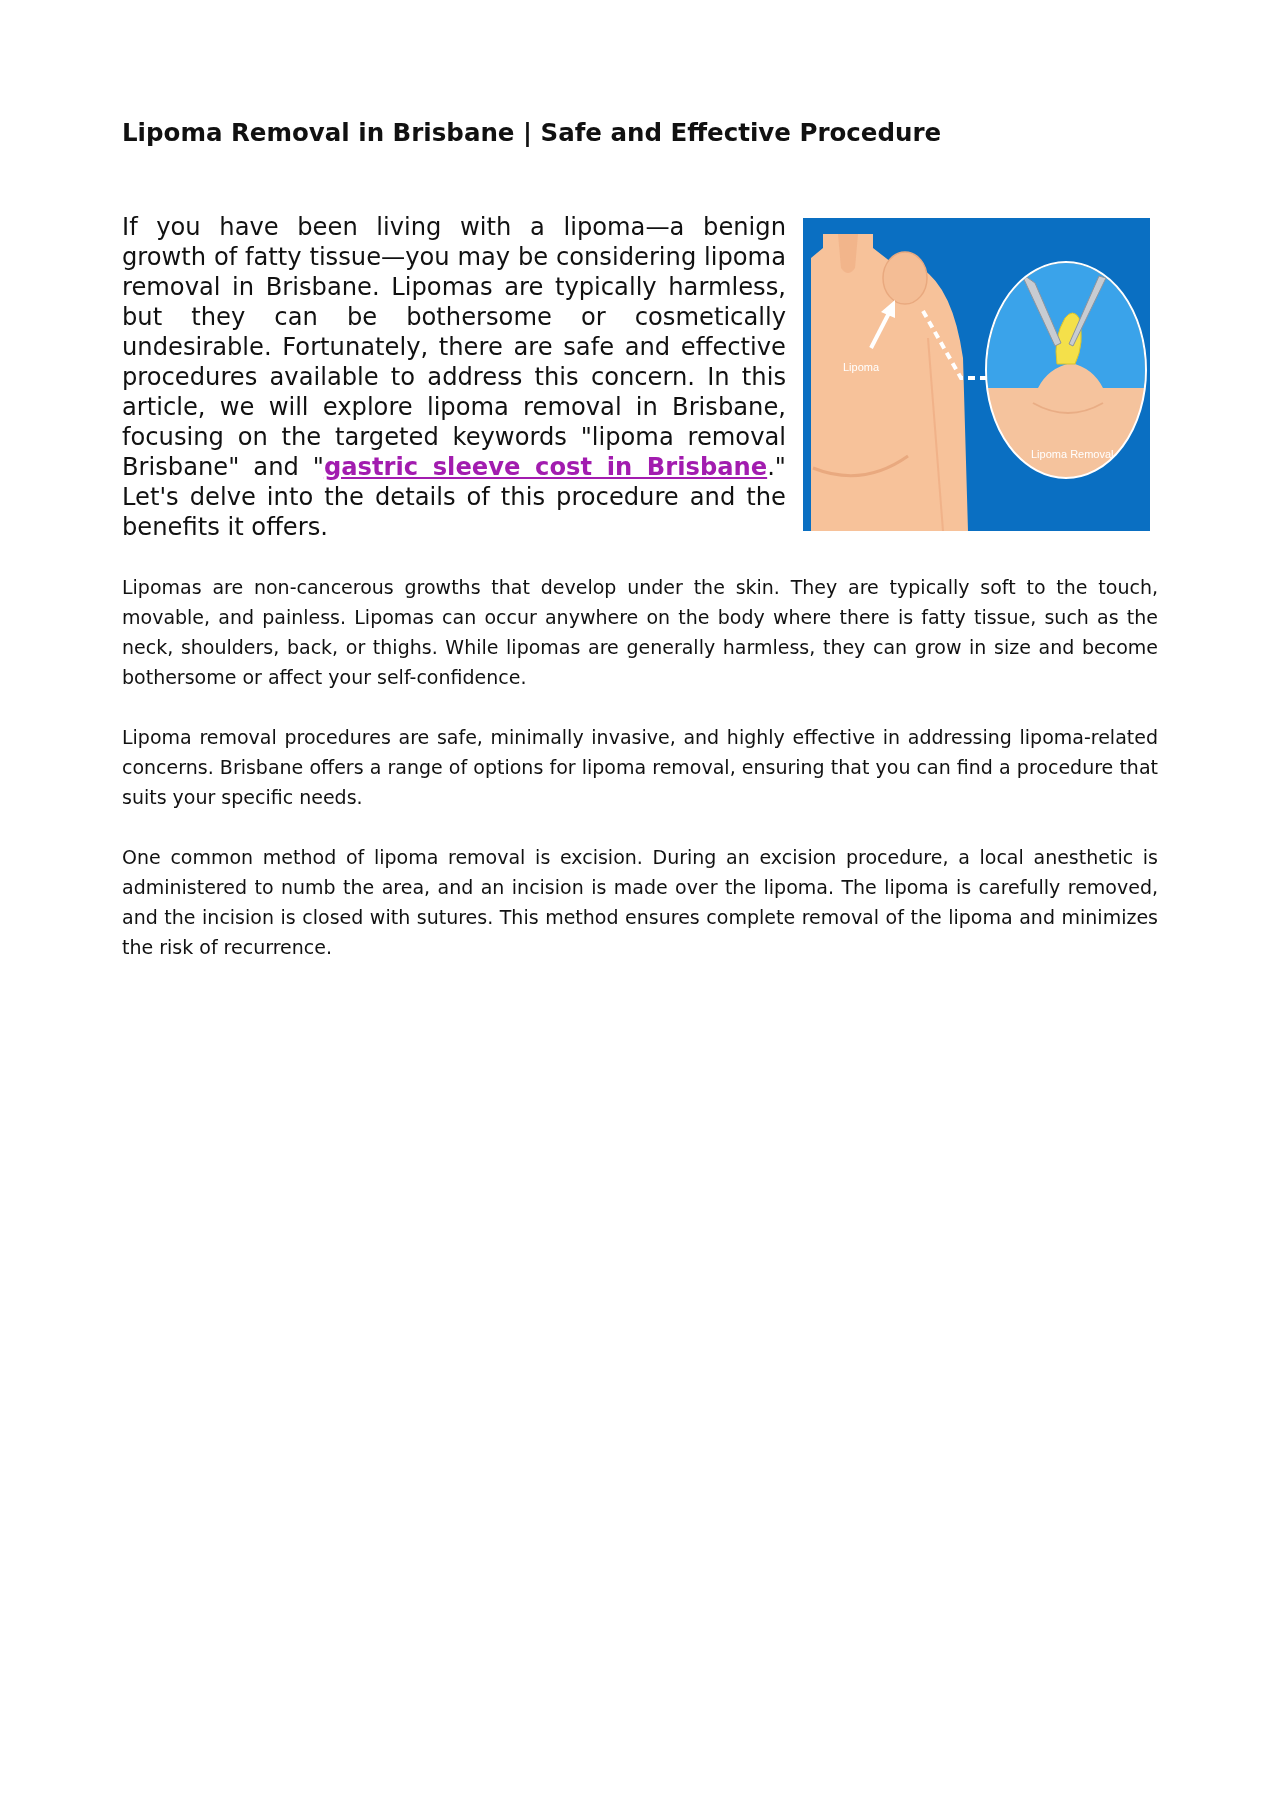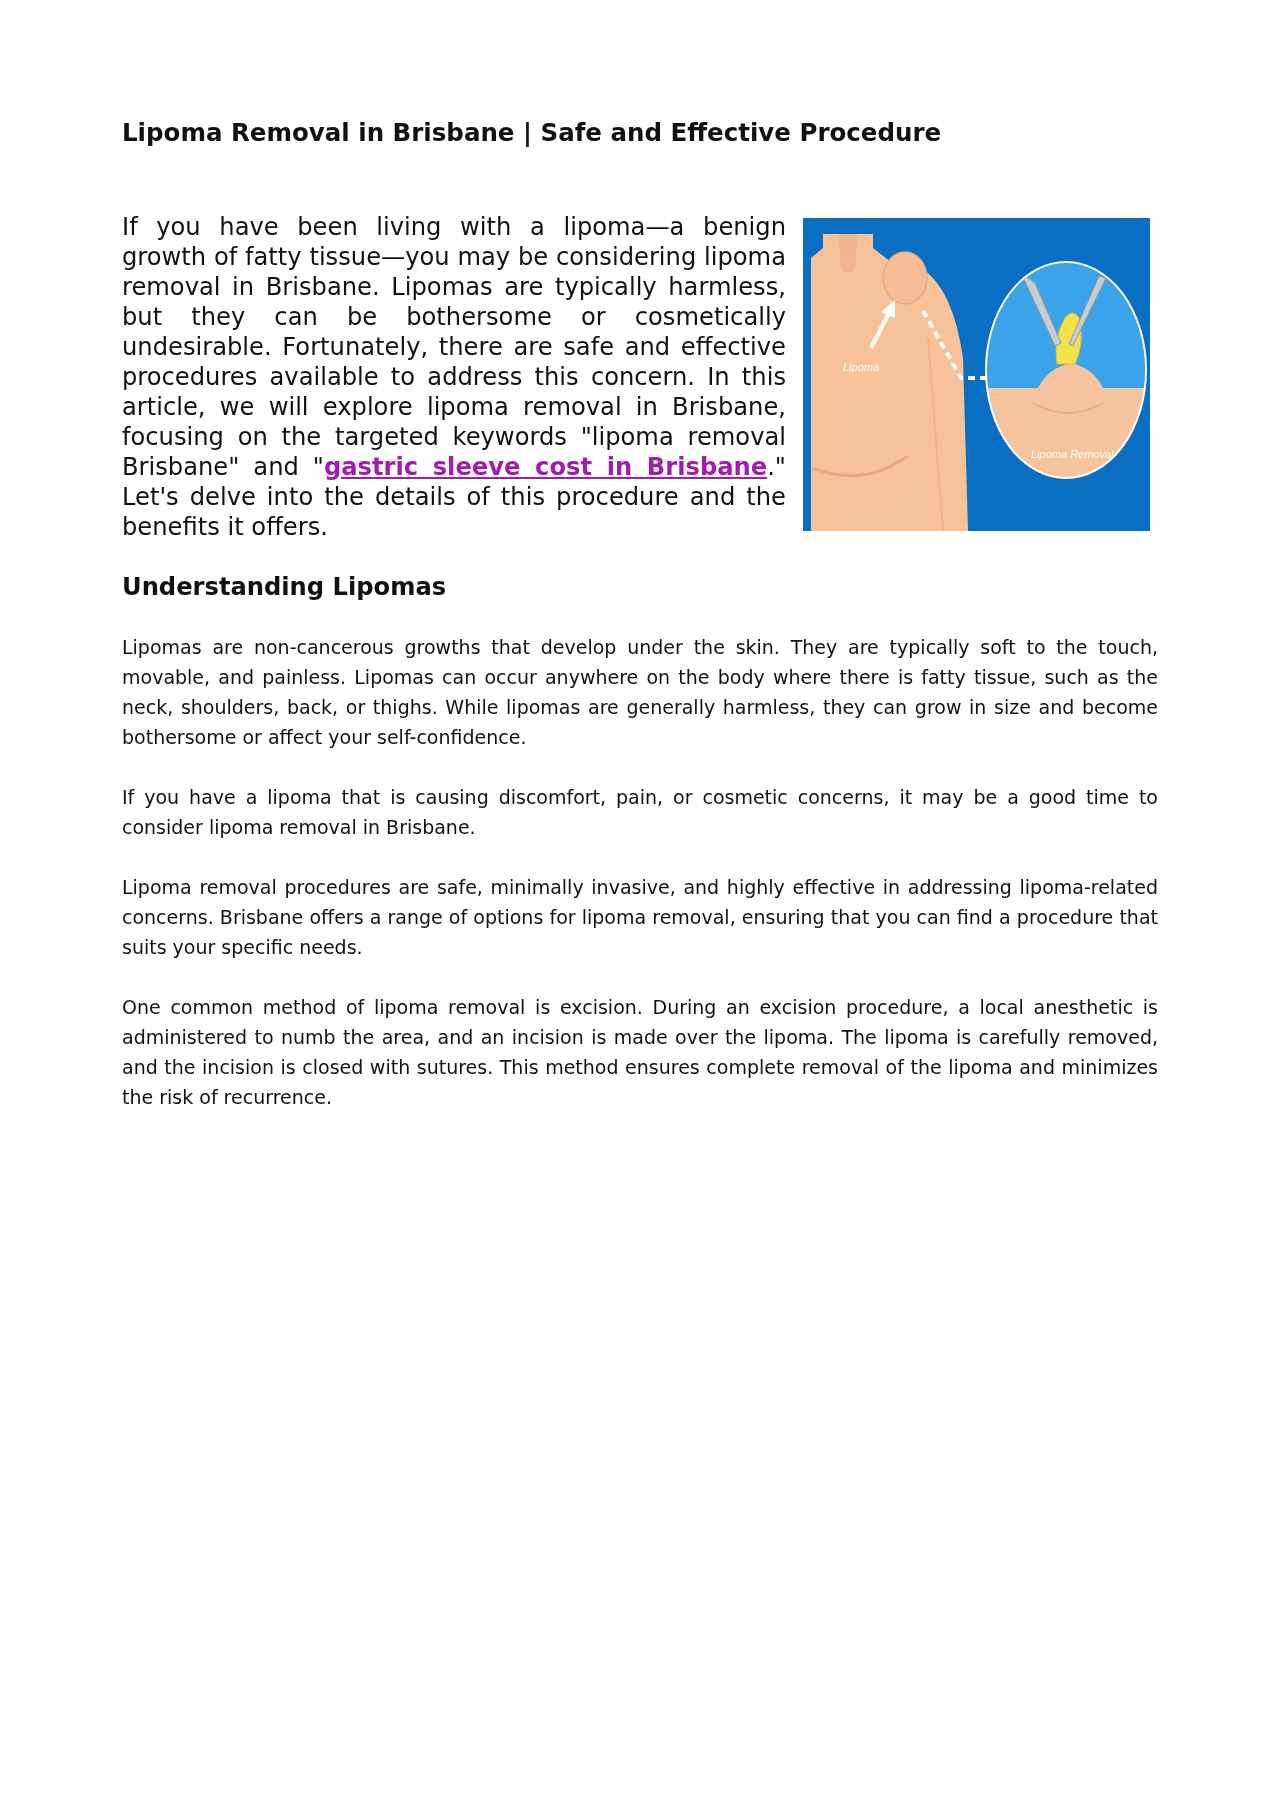--- a/index.html
+++ b/index.html
@@ -2,21 +2,21 @@
 <html><head>
 <meta charset="utf-8">
 <style>
   html, body { margin: 0; padding: 0; background: #ffffff; }
   body { width: 1273px; height: 1800px; position: relative; overflow: hidden;
          font-family: "DejaVu Sans", sans-serif; color: #111111; }
   .page { position: absolute; left: 122px; top: 0; width: 1036px; }
   .title { position: absolute; left: 0; top: 118px; width: 1036px; text-align: left;
            font-weight: bold; font-size: 24.5px; line-height: 30px; margin: 0; }
   .intro-wrap { position: absolute; left: 0; top: 212px; width: 1036px; }
-  .figure { position: absolute; left: 681px; top: 6px; width: 347px; height: 313px; font-style: italic; }
+  .figure { position: absolute; left: 681px; top: 6px; width: 347px; height: 313px; }
   .intro { width: 664px; margin: 0; font-size: 24.2px; line-height: 30px; text-align: justify; }
   .intro a { color: #a21caf; font-weight: bold; text-decoration: underline; }
   .body-flow { position: absolute; left: 0; top: 572px; width: 1036px; }
   h2 { font-size: 24.2px; font-weight: bold; line-height: 30px; margin: 0 0 30px 0; }
   p.para { font-size: 19px; line-height: 30px; margin: 0 0 30px 0; text-align: justify; }
 </style>
 </head>
 <body>
 
 <div class="page">
@@ -53,23 +53,21 @@
         </g>
         <text x="228" y="240" font-family="Liberation Sans, sans-serif" font-size="11" fill="#ffffff">Lipoma Removal</text>
       </svg>
     </div>
 
     <p class="intro"><span>If you have been living with a lipoma—a benign growth of fatty tissue—you may be considering lipoma removal in Brisbane. Lipomas are typically harmless, but they can be bothersome or cosmetically undesirable. Fortunately, there are safe and effective procedures available to address this concern. In this article, we will explore lipoma removal in Brisbane, focusing on the targeted keywords "lipoma removal Brisbane" and "</span><a href="#">gastric sleeve cost in Brisbane</a><span>." Let's delve into the details of this procedure and the benefits it offers.</span></p>
   </div>
 
   <div class="body-flow">
     <section>
-      <h2>Understanding Lipomas</h2>
       <p class="para">Lipomas are non-cancerous growths that develop under the skin. They are typically soft to the touch, movable, and painless. Lipomas can occur anywhere on the body where there is fatty tissue, such as the neck, shoulders, back, or thighs. While lipomas are generally harmless, they can grow in size and become bothersome or affect your self-confidence.</p>
-      <p class="para">If you have a lipoma that is causing discomfort, pain, or cosmetic concerns, it may be a good time to consider lipoma removal in Brisbane.</p>
     </section>
     <section>
       <p class="para">Lipoma removal procedures are safe, minimally invasive, and highly effective in addressing lipoma-related concerns. Brisbane offers a range of options for lipoma removal, ensuring that you can find a procedure that suits your specific needs.</p>
       <p class="para">One common method of lipoma removal is excision. During an excision procedure, a local anesthetic is administered to numb the area, and an incision is made over the lipoma. The lipoma is carefully removed, and the incision is closed with sutures. This method ensures complete removal of the lipoma and minimizes the risk of recurrence.</p>
     </section>
   </div>
 
 </div>
 
 </body></html>

